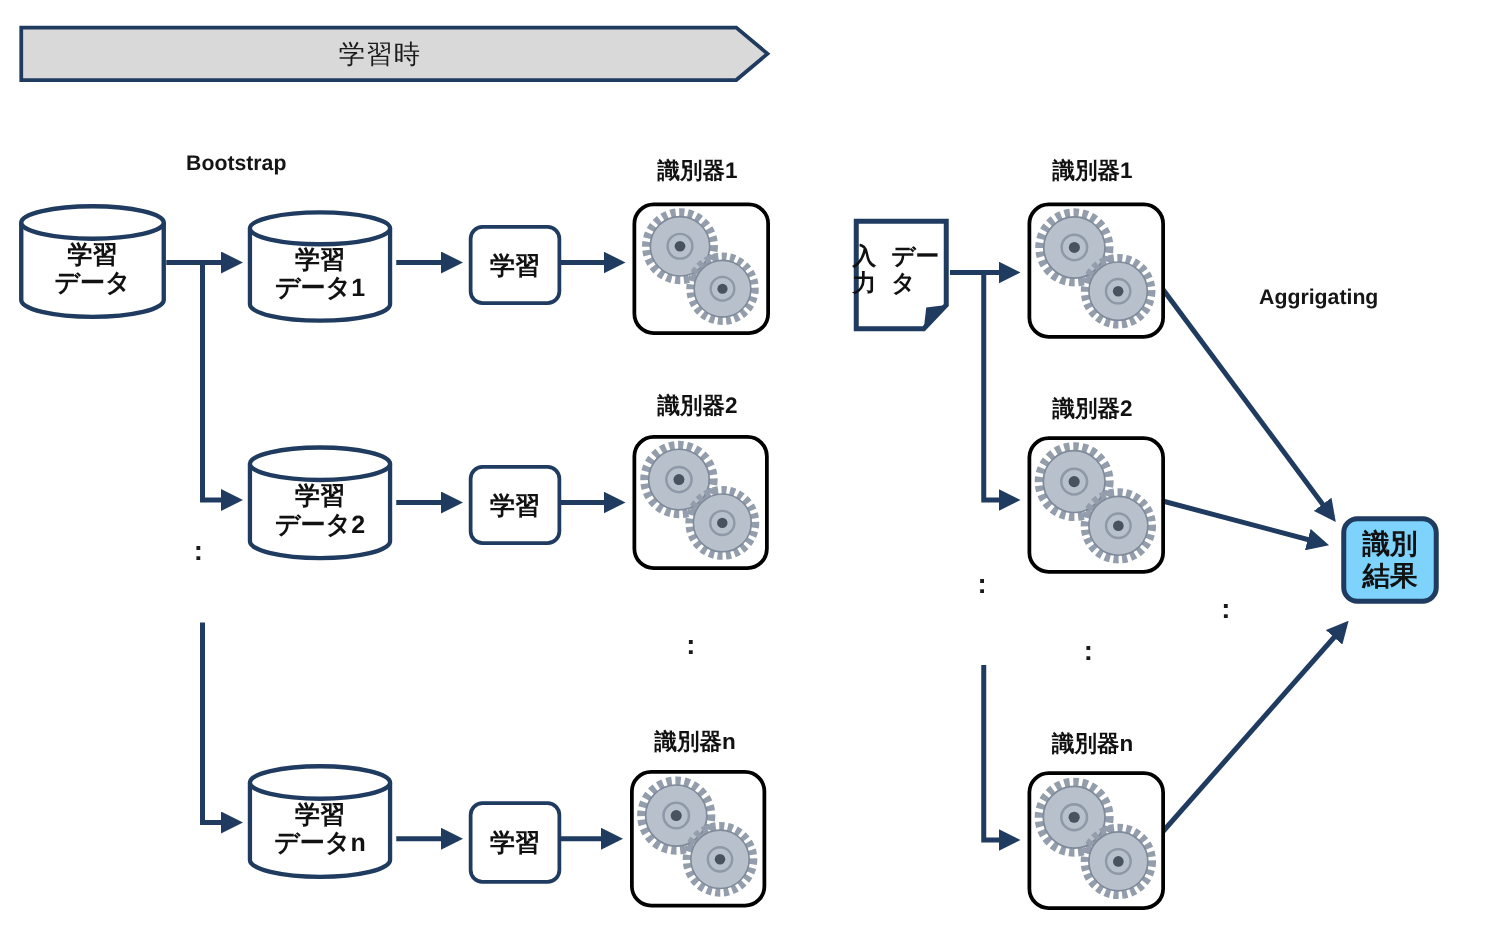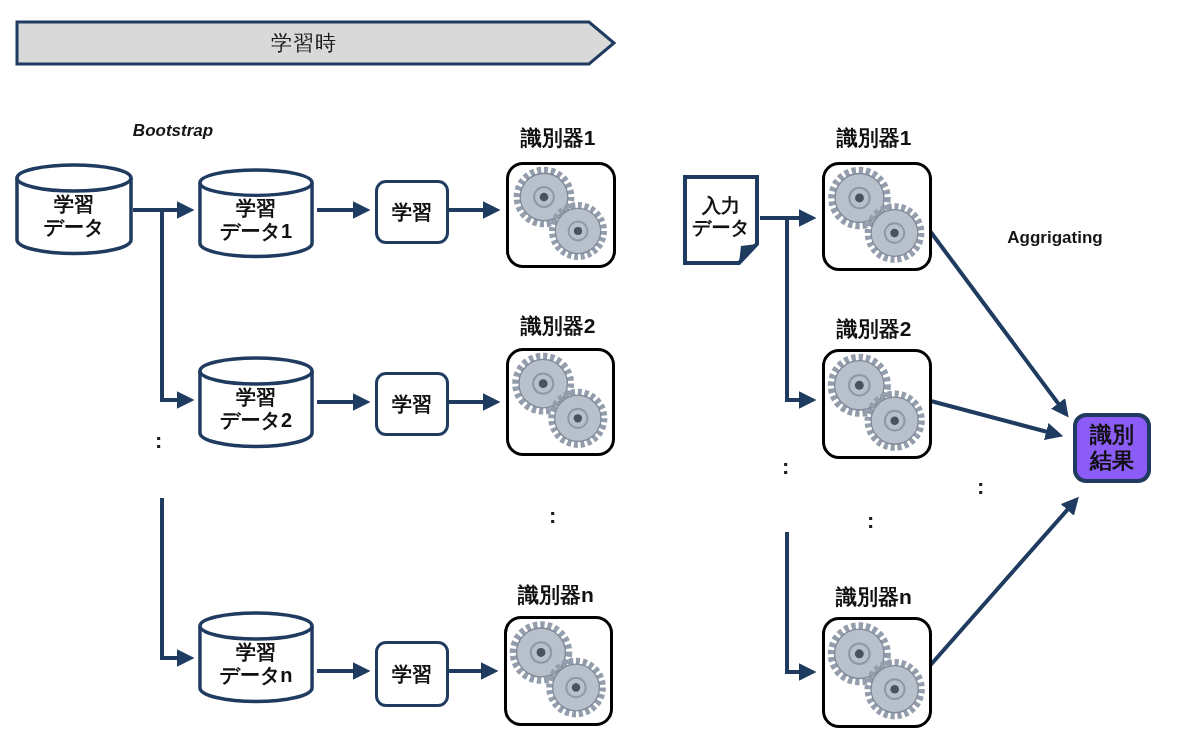--- a/index.html
+++ b/index.html
@@ -24,30 +24,30 @@
     align-items:center;justify-content:center;font-weight:bold;font-size:20px;line-height:1.12;
   }
   
   .learn-box{
     border:3px solid var(--navy,#1f3b60);border-radius:11px;background:#fff;
     display:flex;align-items:center;justify-content:center;font-weight:bold;font-size:20px;
   }
   
   .clf-box{border:3.5px solid var(--box-border,#000);border-radius:17px;background:#fff;}
   .clf-box svg{position:absolute;inset:0;width:100%;height:100%;}
-  .clf-label{font-weight:bold;font-size:21px;text-align:center;white-space:nowrap;}
+  .clf-label{font-weight:bold;font-size:18px;text-align:center;white-space:nowrap;}
   
   .en-label{font-weight:bold;font-size:17px;text-align:center;white-space:nowrap;color:#151515;}
   
   .doc-text{
-    position:absolute;inset:0;display:flex;flex-direction:column;align-items:center;justify-content:center;
+    position:absolute;inset:0;display:flex;flex-direction:row;align-items:center;justify-content:center;
     font-weight:bold;font-size:19px;line-height:1.15;padding-bottom:6px;
   }
   .result-box{
-    border:4px solid var(--navy,#1f3b60);border-radius:13px;background:#8b5cf6;
+    border:4px solid var(--navy,#1f3b60);border-radius:13px;background:#7dd3fc;
     display:flex;flex-direction:column;align-items:center;justify-content:center;
     font-weight:bold;font-size:22px;line-height:1.18;
   }
   .colon{font-weight:bold;font-size:22px;color:#1a1a1a;line-height:1;}
 </style>
 </head>
 <body>
 
 <div id="stage">
 
@@ -88,21 +88,21 @@
   </svg>
 
   <div class="abs" style="left:15px;top:20px;width:602px;height:46px;">
     <svg width="602" height="46" viewBox="0 0 602 46">
       <polygon class="banner-shape" points="2,2 574,2 599,23 574,44 2,44"></polygon>
     </svg>
     <div class="banner-label" style="left:0;width:578px;">学習時</div>
   </div>
 
 
-  <div class="abs en-label" style="left:110px;top:121px;width:126px;font-style:italic;">Bootstrap</div>
+  <div class="abs en-label" style="left:126px;top:121px;width:126px;">Bootstrap</div>
 
   <div class="abs" style="left:14px;top:162px;width:120px;height:95px;">
     <svg width="120" height="95" viewBox="0 0 120 95" preserveAspectRatio="none">
       <path class="cyl-shape" d="M3 16 V78 A57 13.5 0 0 0 117 78 V16"></path>
       <ellipse class="cyl-shape" cx="60" cy="16" rx="57" ry="13"></ellipse>
     </svg>
     <div class="cyl-text">
       <span>学習</span>
       <span>データ</span>
     </div>

